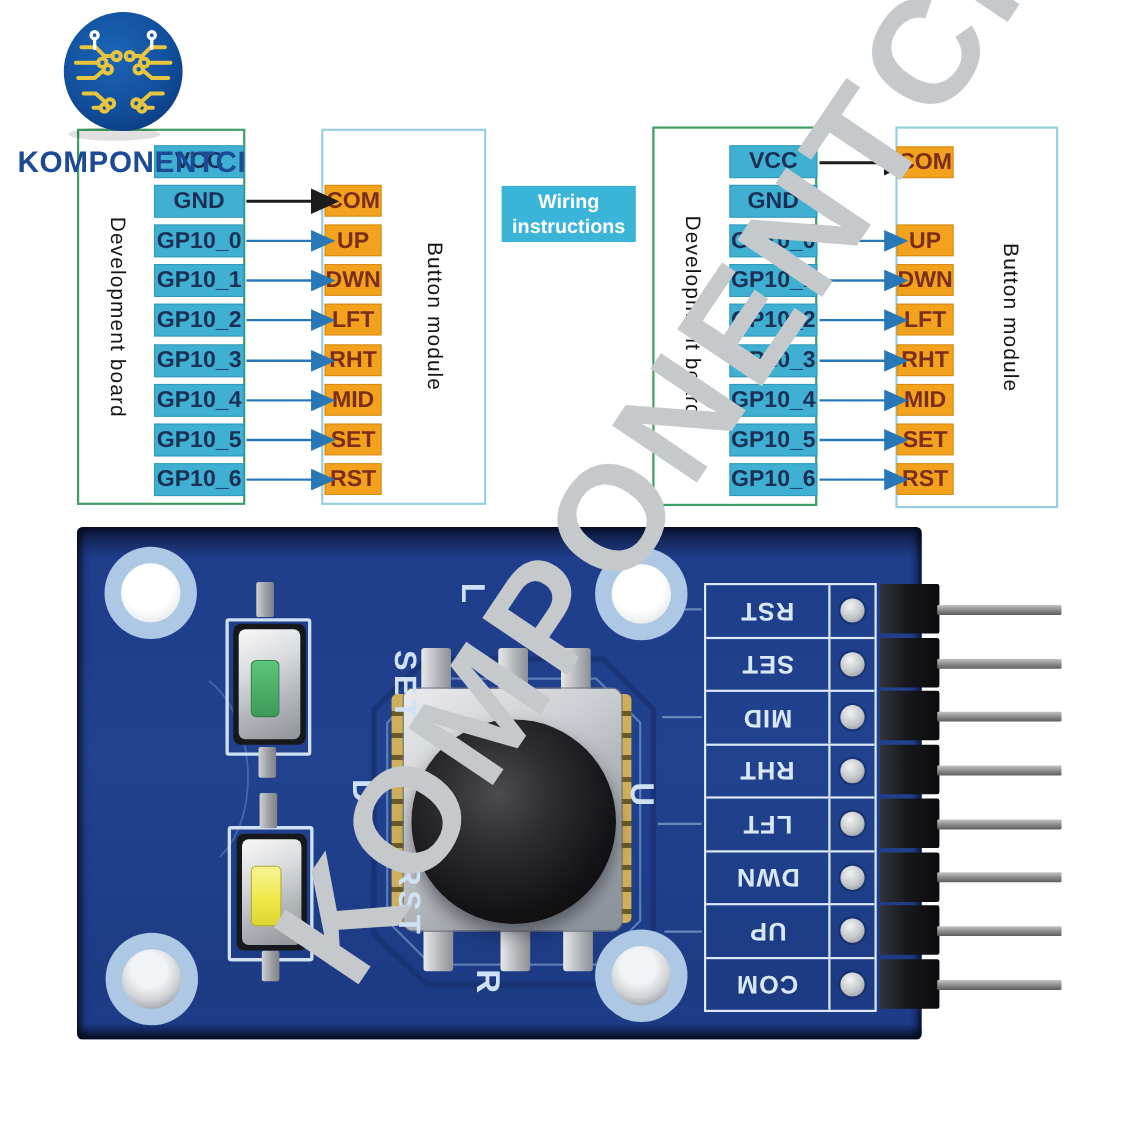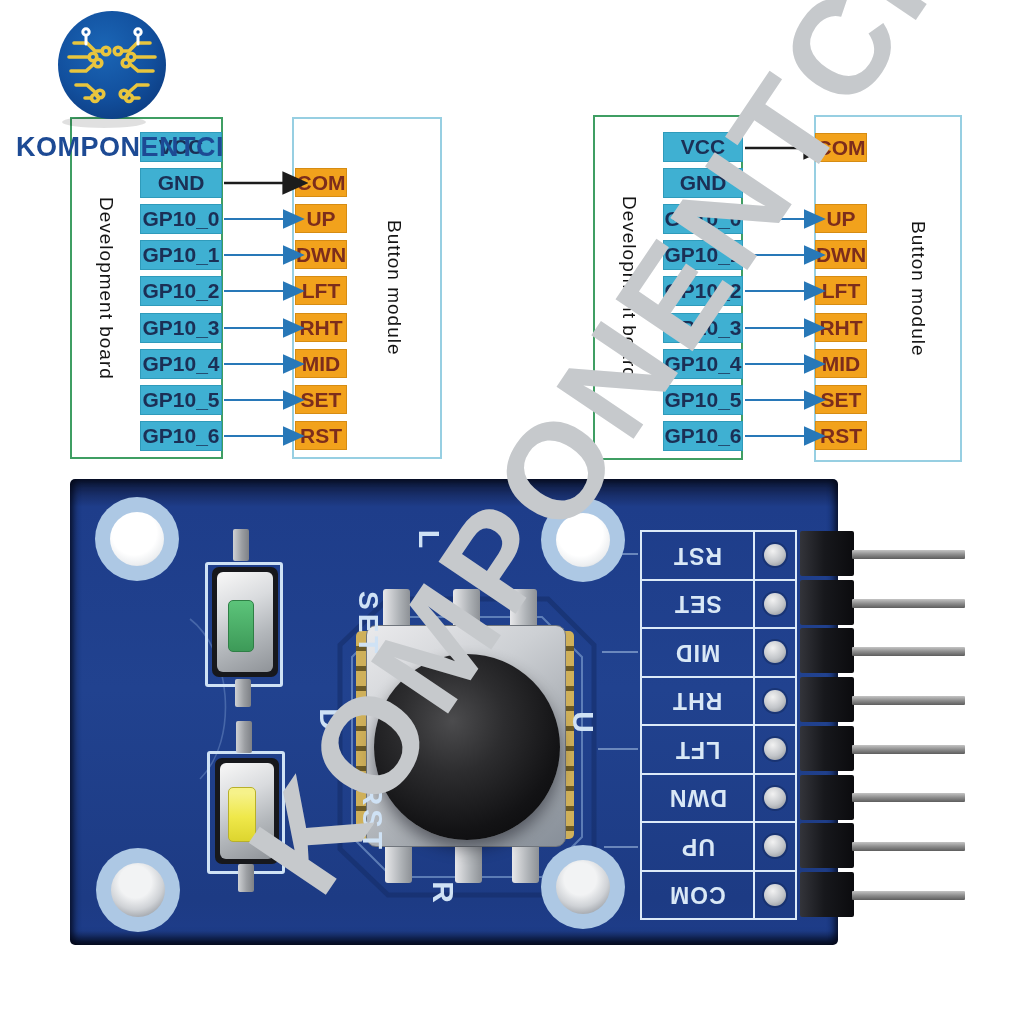--- a/index.html
+++ b/index.html
@@ -102,20 +102,24 @@
 
   <div class="pin orange" style="left:295px;top:168px;">COM</div>
   <div class="pin orange" style="left:295px;top:204px;">UP</div>
   <div class="pin orange" style="left:295px;top:240px;">DWN</div>
   <div class="pin orange" style="left:295px;top:276px;">LFT</div>
   <div class="pin orange" style="left:295px;top:313px;">RHT</div>
   <div class="pin orange" style="left:295px;top:349px;">MID</div>
   <div class="pin orange" style="left:295px;top:385px;">SET</div>
   <div class="pin orange" style="left:295px;top:421px;">RST</div>
 
+  <div class="instructions">
+    <span>Wiring</span>
+    <span>instructions</span>
+  </div>
 
   <div class="frame green" style="left:593px;top:115px;width:150px;height:345px;"></div>
   <div class="vlabel" style="left:608px;top:115px;width:42px;height:345px;">Development board</div>
   <div class="frame cyanb" style="left:814px;top:115px;width:148px;height:347px;"></div>
   <div class="vlabel" style="left:896px;top:115px;width:44px;height:347px;">Button module</div>
 
   <div class="pin cyan narrow" style="left:663px;top:132px;">VCC</div>
   <div class="pin cyan narrow" style="left:663px;top:168px;">GND</div>
   <div class="pin cyan narrow" style="left:663px;top:204px;">GP10_0</div>
   <div class="pin cyan narrow" style="left:663px;top:240px;">GP10_1</div>

